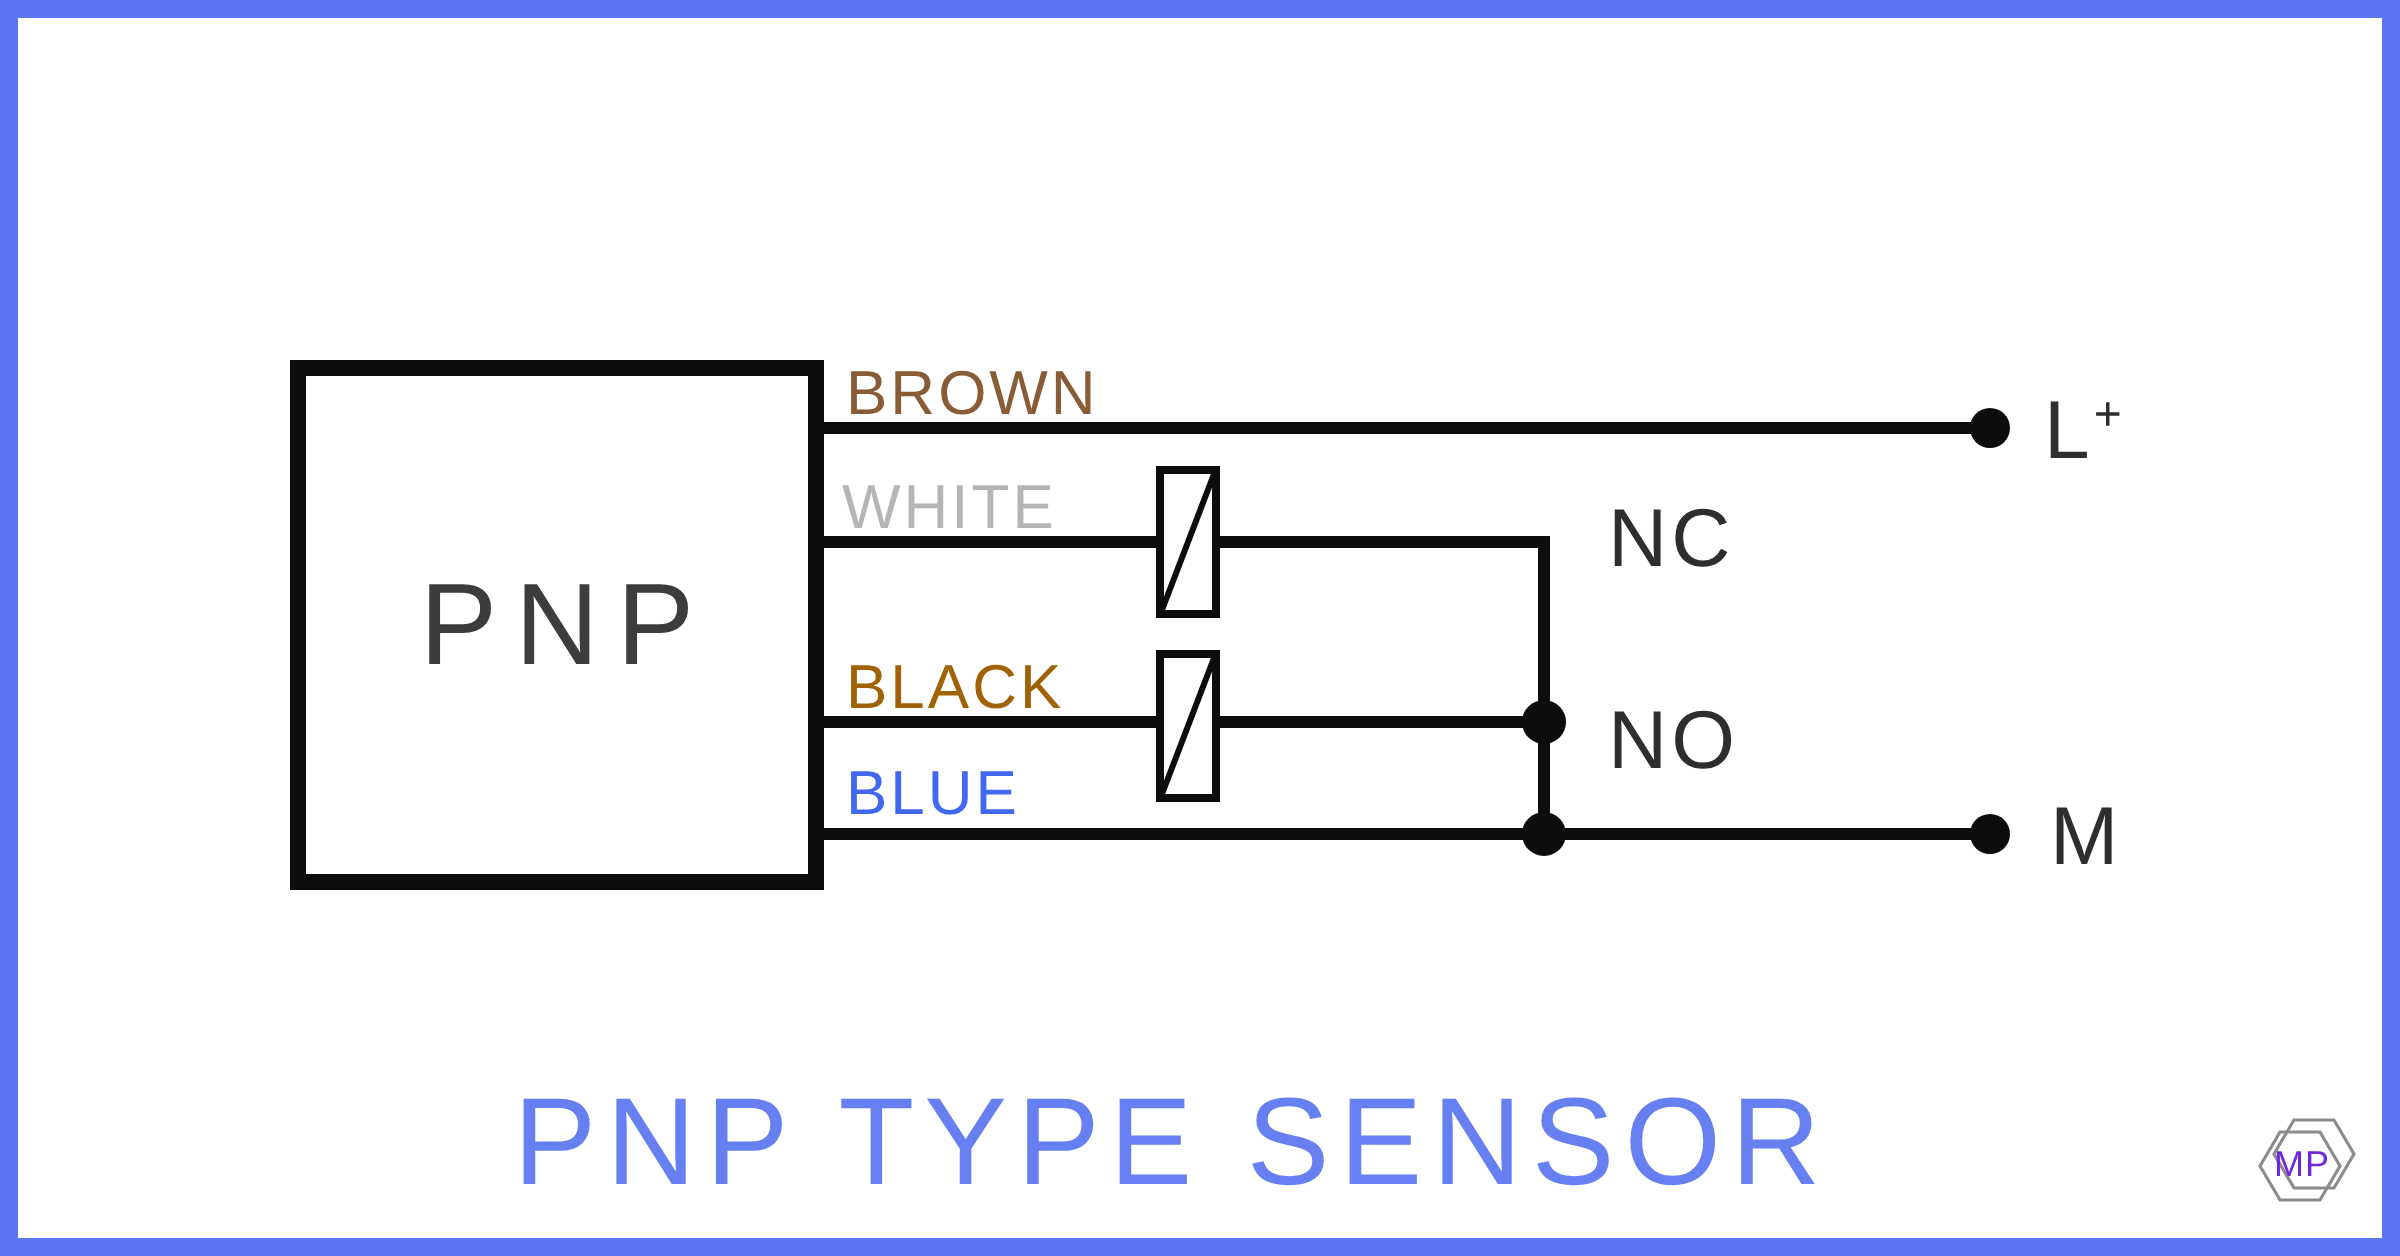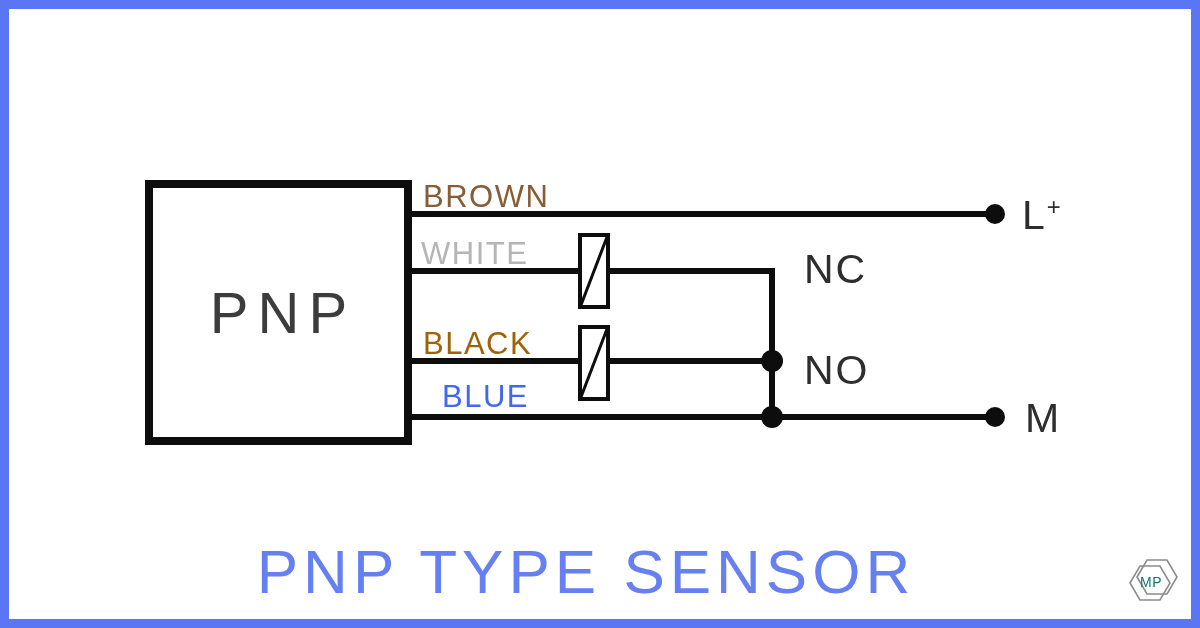--- a/index.html
+++ b/index.html
@@ -78,22 +78,22 @@
     left: 1122px; top: 553px;
     width: 62px; height: 60px;
   }
   .logo-text {
     position: absolute;
     left: 0; top: 0;
     width: 58px; height: 58px;
     display: flex;
     align-items: center;
     justify-content: center;
-    font-size: 14px;
-    color: #0f766e;
+    font-size: 18px;
+    color: #6d28d9;
     letter-spacing: 0.5px;
   }
 </style>
 </head>
 <body>
 
 <div class="frame"></div>
 
 <div class="canvas">
 
@@ -128,21 +128,21 @@
     <circle cx="772" cy="417" r="11" fill="#0d0d0d"></circle>
     <circle cx="995" cy="214" r="10" fill="#0d0d0d"></circle>
     <circle cx="995" cy="417" r="10" fill="#0d0d0d"></circle>
   </svg>
 
   <div class="sensor-label">PNP</div>
 
   <div class="lbl wire-lbl lbl-white" style="left:421px; top:238px;">WHITE</div>
   <div class="lbl wire-lbl lbl-brown" style="left:423px; top:181px;">BROWN</div>
   <div class="lbl wire-lbl lbl-black" style="left:423px; top:328px;">BLACK</div>
-  <div class="lbl wire-lbl lbl-blue" style="left:442px; top:381px;">BLUE</div>
+  <div class="lbl wire-lbl lbl-blue" style="left:423px; top:381px;">BLUE</div>
 
   <div class="lbl thin-lbl" style="left:804px; top:249px;">NC</div>
   <div class="lbl thin-lbl" style="left:804px; top:350px;">NO</div>
 
   <div class="lbl thin-lbl" style="left:1022px; top:195px;"><span>L</span><span class="terminal-sup">+</span></div>
   <div class="lbl thin-lbl" style="left:1025px; top:398px;">M</div>
 </div>
 
 <div class="footer-title">PNP TYPE SENSOR</div>
 

